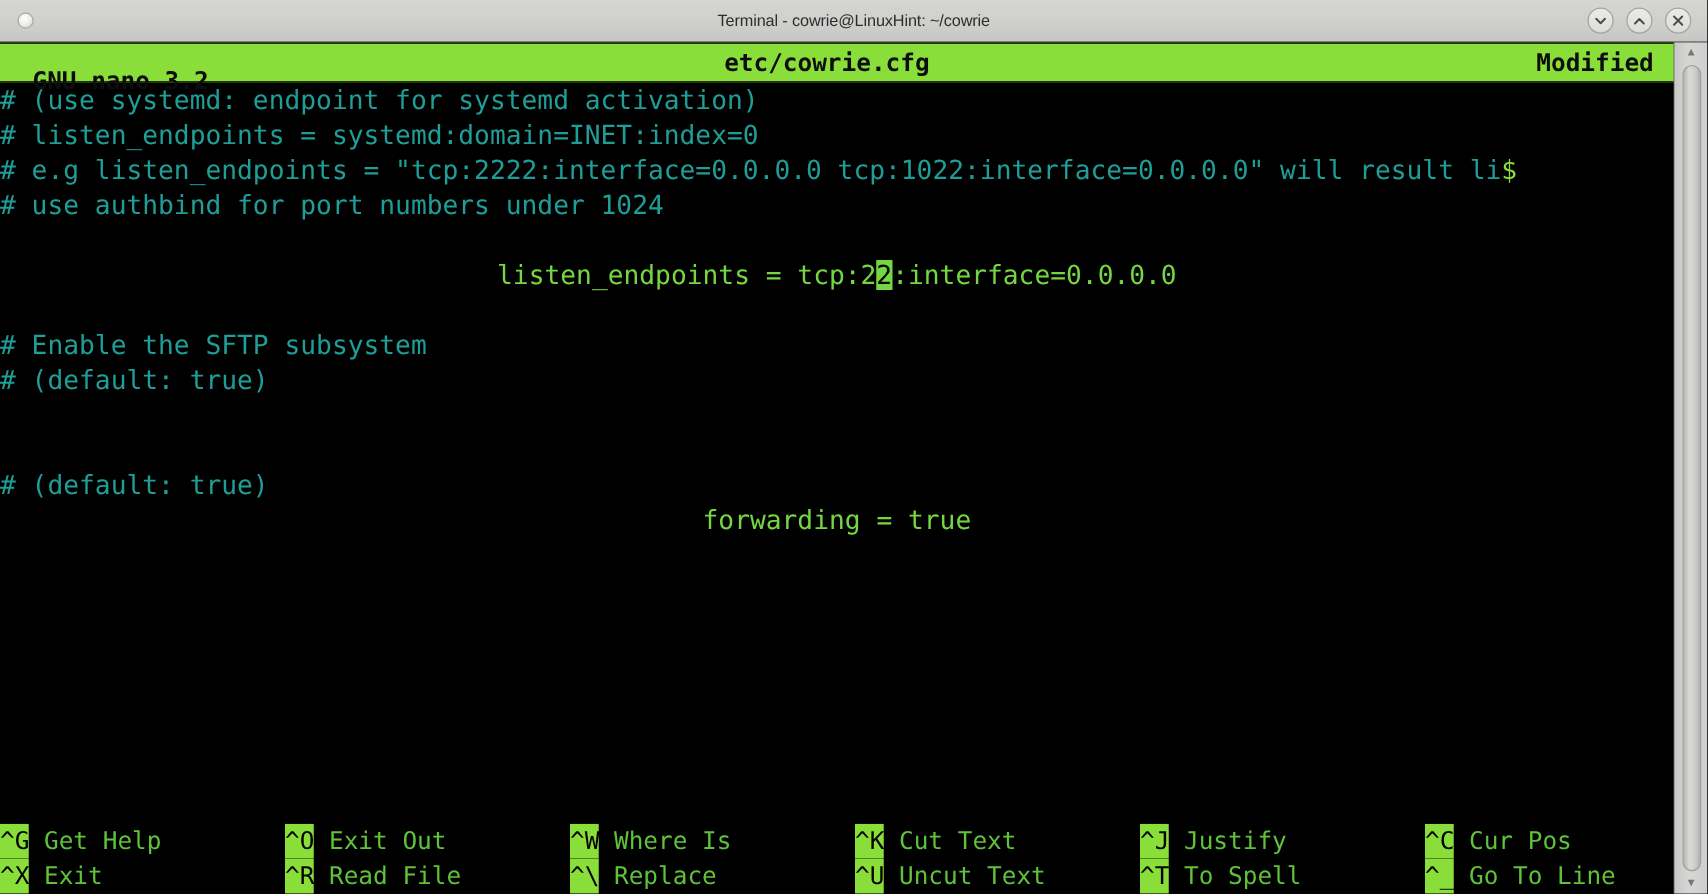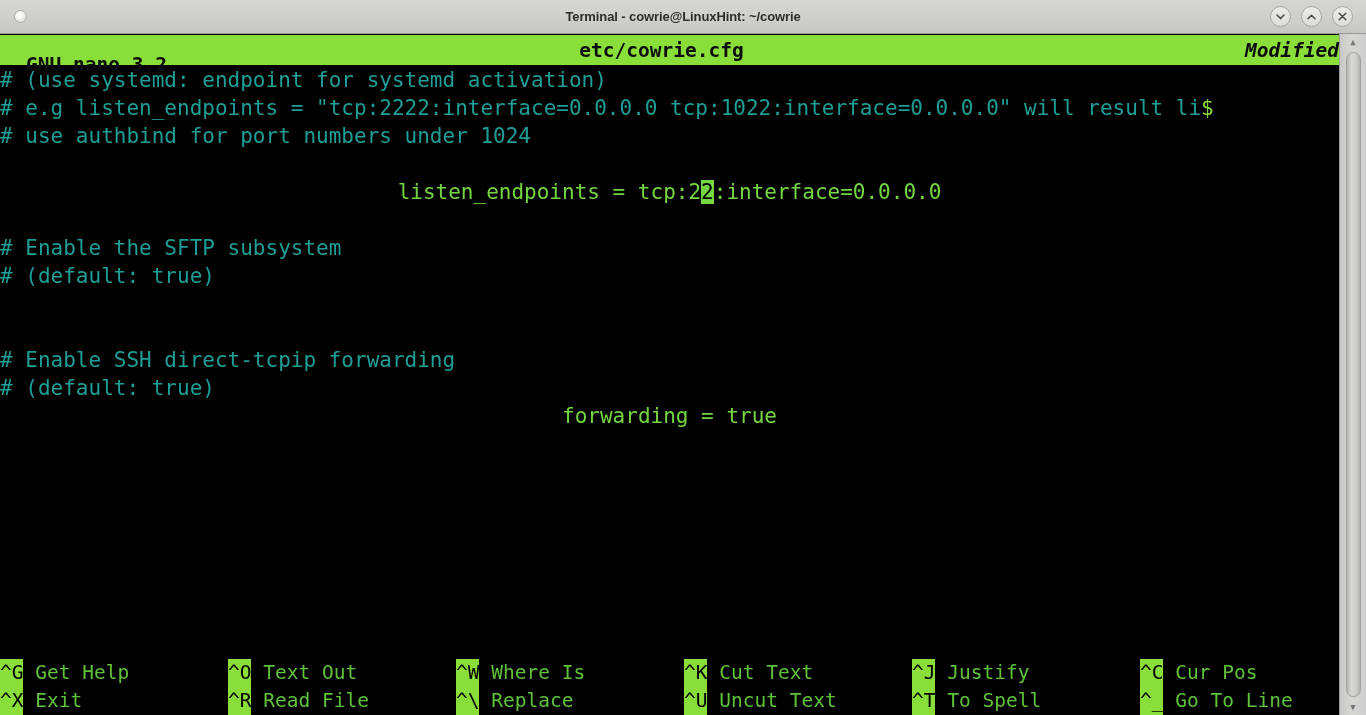--- a/index.html
+++ b/index.html
@@ -48,21 +48,21 @@
     background: radial-gradient(circle at 40% 35%, #ffffff 0%, #f0f0ee 45%, #c9c9c7 100%);
     border: 1px solid #a9a9a7;
     box-shadow: inset 0 0 1px #fff;
   }
   .titlebar-title {
     position: absolute;
     left: 0;
     right: 0;
     text-align: center;
     font-size: 13px;
-    font-weight: bold;
+    font-weight: normal;
     color: #2d2d2d;
     letter-spacing: -0.1px;
     pointer-events: none;
   }
   .titlebar-buttons {
     margin-left: auto;
     display: flex;
     align-items: center;
     gap: 10px;
     padding-right: 13px;
@@ -119,22 +119,22 @@
     z-index: 2;
     margin-top: 29px;
   }
   .nano-bar .nb-center {
     position: absolute;
     left: 0; right: 16px;
     text-align: center;
   }
   .nano-bar .nb-right {
     margin-left: auto;
+    padding-right: 16px;
     z-index: 2;
-    font-style: italic;
   }
 
   
   .nano-text {
     flex: 1 1 auto;
     padding: 0;
     overflow: hidden;
     position: relative;
   }
   .line {
@@ -268,41 +268,41 @@
     <div class="term-screen">
 
       <div class="nano-bar">
         <span class="nb-left">GNU nano 3.2</span>
         <span class="nb-center">etc/cowrie.cfg</span>
         <span class="nb-right">Modified</span>
       </div>
 
       <div class="nano-text" id="nano-text">
           <div class="line comment"># (use systemd: endpoint for systemd activation)</div>
+          <div class="line comment"># listen_endpoints = systemd:domain=INET:index=0</div>
           <div class="line comment"># e.g listen_endpoints = "tcp:2222:interface=0.0.0.0 tcp:1022:interface=0.0.0.0" will result li<span class="cont-marker">$</span></div>
           <div class="line comment"># use authbind for port numbers under 1024</div>
           <div class="line blank"> </div>
           <div class="line code">listen_endpoints = tcp:2<span class="cursor-cell">2</span>:interface=0.0.0.0</div>
           <div class="line blank"> </div>
           <div class="line comment"># Enable the SFTP subsystem</div>
           <div class="line comment"># (default: true)</div>
           <div class="line blank"> </div>
           <div class="line blank"> </div>
-          <div class="line comment"># Enable SSH direct-tcpip forwarding</div>
           <div class="line comment"># (default: true)</div>
           <div class="line code">forwarding = true</div>
           <div class="line blank"> </div>
           <div class="line blank"> </div>
           <div class="line blank"> </div>
         </div>
 
       <div class="nano-help">
         <div class="help-row" id="help-row-1">
             <div class="help-item"><span class="help-key">^G</span><span class="help-label">Get Help</span></div>
-            <div class="help-item"><span class="help-key">^O</span><span class="help-label">Text Out</span></div>
+            <div class="help-item"><span class="help-key">^O</span><span class="help-label">Exit Out</span></div>
             <div class="help-item"><span class="help-key">^W</span><span class="help-label">Where Is</span></div>
             <div class="help-item"><span class="help-key">^K</span><span class="help-label">Cut Text</span></div>
             <div class="help-item"><span class="help-key">^J</span><span class="help-label">Justify</span></div>
             <div class="help-item"><span class="help-key">^C</span><span class="help-label">Cur Pos</span></div>
           </div>
         <div class="help-row" id="help-row-2">
             <div class="help-item"><span class="help-key">^X</span><span class="help-label">Exit</span></div>
             <div class="help-item"><span class="help-key">^R</span><span class="help-label">Read File</span></div>
             <div class="help-item"><span class="help-key">^\</span><span class="help-label">Replace</span></div>
             <div class="help-item"><span class="help-key">^U</span><span class="help-label">Uncut Text</span></div>

